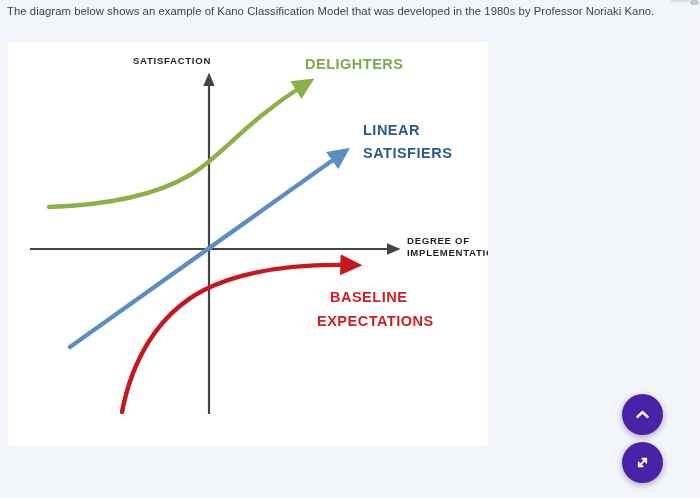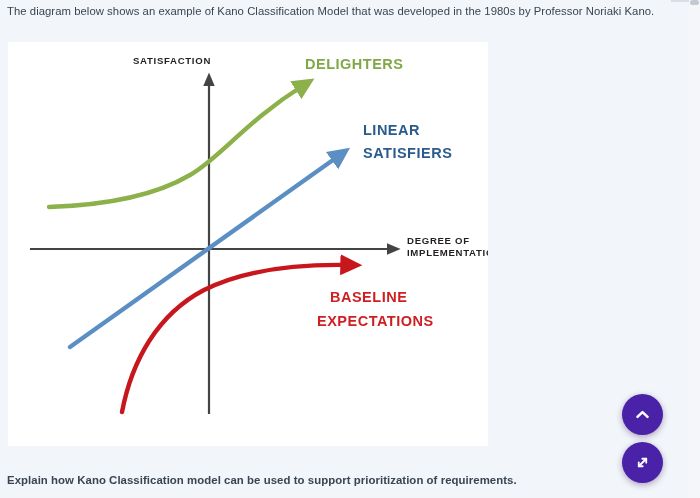--- a/index.html
+++ b/index.html
@@ -165,21 +165,20 @@
       <line x1="62" y1="305" x2="332" y2="113" stroke="#5b8fc4" stroke-width="4.4" stroke-linecap="round" marker-end="url(#arrow-blue)"></line>
       <text class="curve-label lbl-linear" x="355" y="93" text-anchor="start">LINEAR</text>
       <text class="curve-label lbl-linear" x="355" y="116" text-anchor="start">SATISFIERS</text>
 
       <path d="M 114,370 C 124,318 150,272 196,248 C 240,226 296,222 342,223" fill="none" stroke="#c8161d" stroke-width="4.4" stroke-linecap="round" marker-end="url(#arrow-red)"></path>
       <text class="curve-label lbl-baseline" x="322" y="260" text-anchor="start">BASELINE</text>
       <text class="curve-label lbl-baseline" x="309" y="284" text-anchor="start">EXPECTATIONS</text>
     </svg>
   </div>
 
-  <div class="question">Explain how Kano Classification model can be used to support prioritization of requirements.</div>
 
   <button class="fab" id="fab-scroll-top" title="Scroll to top">
     <span>
       <svg width="15" height="15" viewBox="0 0 16 16" xmlns="http://www.w3.org/2000/svg">
         <path d="M2.6 10.6 L8 5.4 L13.4 10.6" fill="none" stroke="#ffffff" stroke-width="2.6" stroke-linecap="round" stroke-linejoin="round"></path>
       </svg>
     </span>
   </button>
 
   <button class="fab" id="fab-expand" title="Expand">

